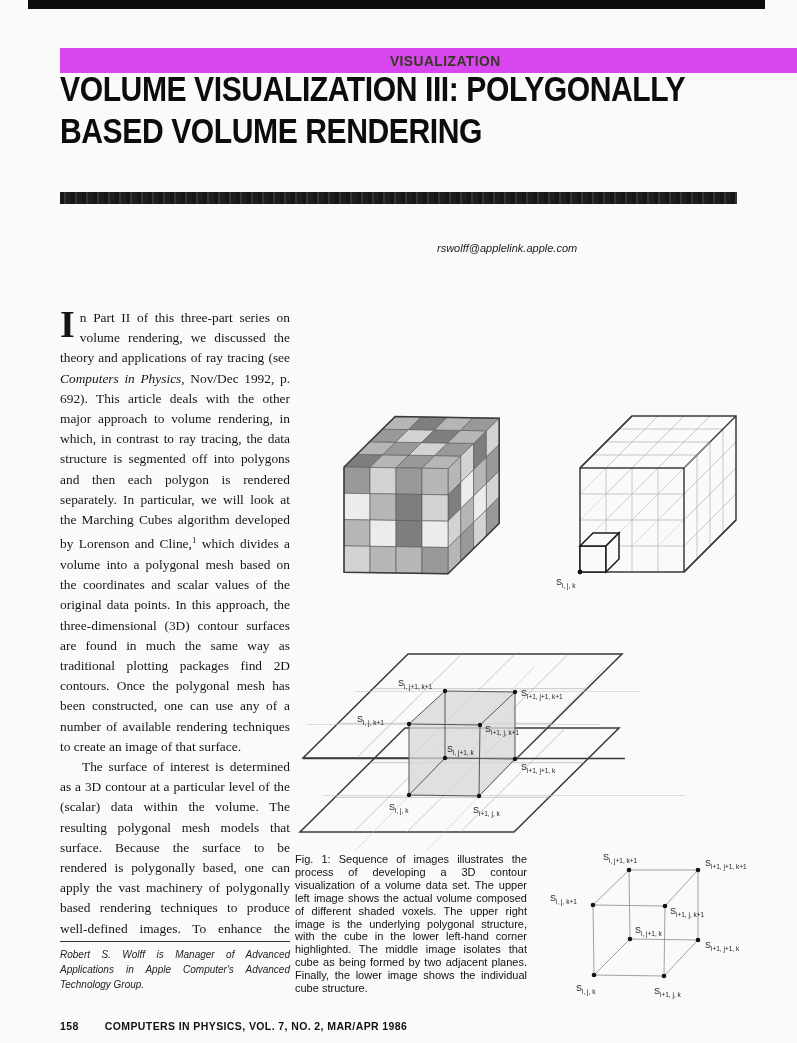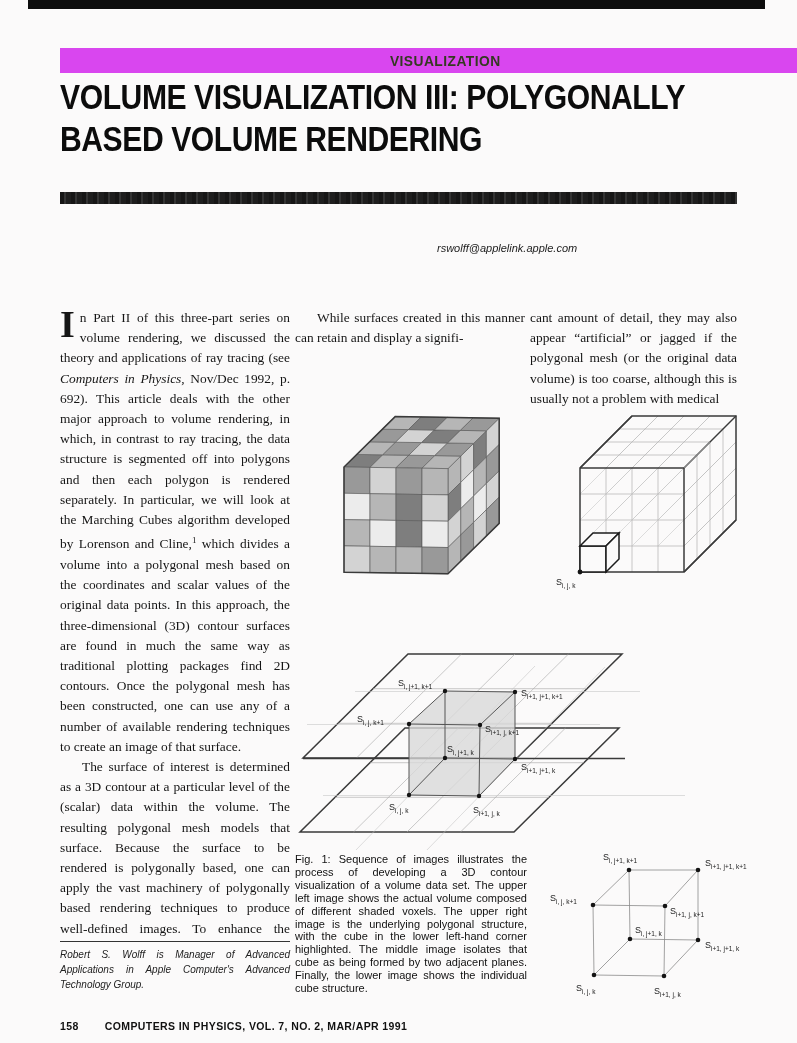--- a/index.html
+++ b/index.html
@@ -3,21 +3,21 @@
 <meta charset="utf-8">
 <style>
   html,body{margin:0;padding:0;background:#e8e8e8;}
   .page{position:relative;width:797px;height:1043px;background:#fbfafa;overflow:hidden;
         font-family:"Liberation Serif",serif;color:#151515;}
   .top-strip{position:absolute;left:28px;top:0;width:737px;height:9px;background:#0d0d0d;}
   .banner{position:absolute;left:60px;top:48px;width:768px;height:25px;background:#d946ef;text-align:center;}
   .banner span{font-family:"Liberation Sans",sans-serif;font-weight:bold;font-size:15px;
         letter-spacing:.5px;color:#343a21;line-height:25px;padding-left:14px;display:inline-block;
         transform:scaleX(.92);transform-origin:left;}
-  .title{position:absolute;left:60px;top:76px;margin:0;font-family:"Liberation Sans",sans-serif;
+  .title{position:absolute;left:60px;top:68px;margin:0;font-family:"Liberation Sans",sans-serif;
         font-weight:bold;font-size:35px;line-height:42px;color:#0c0c0c;letter-spacing:-.5px;}
   .title .tline{display:block;transform:scaleX(.86);transform-origin:left;white-space:nowrap;}
   .rule-heavy{position:absolute;left:60px;top:192px;width:677px;height:12px;
         background:repeating-linear-gradient(90deg,#161616 0 4px,#343434 4px 6px,#1e1e1e 6px 11px);}
   .byline-row{position:absolute;left:60px;top:219px;width:677px;display:flex;
         justify-content:space-between;font-family:"Liberation Sans",sans-serif;font-size:16.5px;color:#111;}
   .email{position:absolute;left:437px;top:242px;width:300px;
         font-family:"Liberation Sans",sans-serif;font-style:italic;font-size:11px;color:#222;}
   .col{position:absolute;top:308px;font-size:13.4px;line-height:20.2px;text-align:justify;}
   .col p{margin:0;}
@@ -73,26 +73,22 @@
   <div class="col col1">
     <p><span class="dropcap">I</span><span>n Part II of this three-part series on volume rendering, we discussed the theory and applications of ray tracing (see </span><i>Computers in Physics</i><span>, Nov/Dec 1992, p. 692). This article deals with the other major approach to volume rendering, in which, in contrast to ray tracing, the data structure is segmented off into polygons and then each polygon is rendered separately. In particular, we will look at the Marching Cubes algorithm developed by Lorenson and Cline,</span><sup>1</sup><span> which divides a volume into a polygonal mesh based on the coordinates and scalar values of the original data points. In this approach, the three-dimensional (3D) contour surfaces are found in much the same way as traditional plotting packages find 2D contours. Once the polygonal mesh has been constructed, one can use any of a number of available rendering techniques to create an image of that surface.</span></p>
     <p class="indent">The surface of interest is determined as a 3D contour at a particular level of the (scalar) data within the volume. The resulting polygonal mesh models that surface. Because the surface to be rendered is polygonally based, one can apply the vast machinery of polygonally based rendering techniques to produce well-defined images. To enhance the information content, Lorenson and Cline compute surface normals from the original scalar data, as described below. This surface-normal information can be used by many polygonal renderers to guide the lighting and shading calculations more accurately than would be possible if</p>
   </div>
 
   <div class="bio">
     <p>Robert S. Wolff is Manager of Advanced Applications in Apple Computer's Advanced Technology Group.</p>
   </div>
 
   <div class="col col2">
-    <p class="indent">While surfaces created in this manner can retain and display a signifi-</p>
-  </div>
-
-  <div class="col col3">
-    <p>cant amount of detail, they may also appear “artificial” or jagged if the polygonal mesh (or the original data volume) is too coarse, although this is usually not a problem with medical</p>
-  </div>
+  </div>
+
 
   <div class="caption">Fig. 1: Sequence of images illustrates the process of developing a 3D contour visualization of a volume data set. The upper left image shows the actual volume composed of different shaded voxels. The upper right image is the underlying polygonal structure, with the cube in the lower left-hand corner highlighted. The middle image isolates that cube as being formed by two adjacent planes. Finally, the lower image shows the individual cube structure.</div>
 
   <svg id="fig-voxel" width="270" height="215" viewBox="0 0 270 215">
     <g id="voxel-cells">
         <polygon points="22,57 48,57.4 60.8,44.8 34.8,44.4" fill="#7e7e7e" stroke="#565656" stroke-width="0.6"></polygon>
         <polygon points="22,57 48,57.4 48,83.7 22,83.3" fill="#999999" stroke="#565656" stroke-width="0.6"></polygon>
         <polygon points="126,58.6 138.8,46 138.8,72.3 126,84.9" fill="#b6b6b6" stroke="#565656" stroke-width="0.6"></polygon>
         <polygon points="48,57.4 74,57.8 86.8,45.199999999999996 60.8,44.8" fill="#b6b6b6" stroke="#565656" stroke-width="0.6"></polygon>
         <polygon points="48,57.4 74,57.8 74,84.1 48,83.7" fill="#d3d3d3" stroke="#565656" stroke-width="0.6"></polygon>
@@ -269,16 +265,16 @@
       <text x="2" y="63"><tspan>S</tspan><tspan class="sub" dy="2.5">i, j, k+1</tspan></text>
       <text x="122" y="76"><tspan>S</tspan><tspan class="sub" dy="2.5">i+1, j, k+1</tspan></text>
       <text x="87" y="95"><tspan>S</tspan><tspan class="sub" dy="2.5">i, j+1, k</tspan></text>
       <text x="157" y="110"><tspan>S</tspan><tspan class="sub" dy="2.5">i+1, j+1, k</tspan></text>
       <text x="28" y="153"><tspan>S</tspan><tspan class="sub" dy="2.5">i, j, k</tspan></text>
       <text x="106" y="156"><tspan>S</tspan><tspan class="sub" dy="2.5">i+1, j, k</tspan></text>
     </g>
   </svg>
 
   <div class="footer">
-    <span class="pgnum">158</span><span>COMPUTERS IN PHYSICS,  VOL. 7, NO. 2,  MAR/APR 1991</span>
+    <span class="pgnum">158</span><span>COMPUTERS IN PHYSICS,  VOL. 7, NO. 2,  MAR/APR 1986</span>
   </div>
 
 </div>
 
 </body></html>

